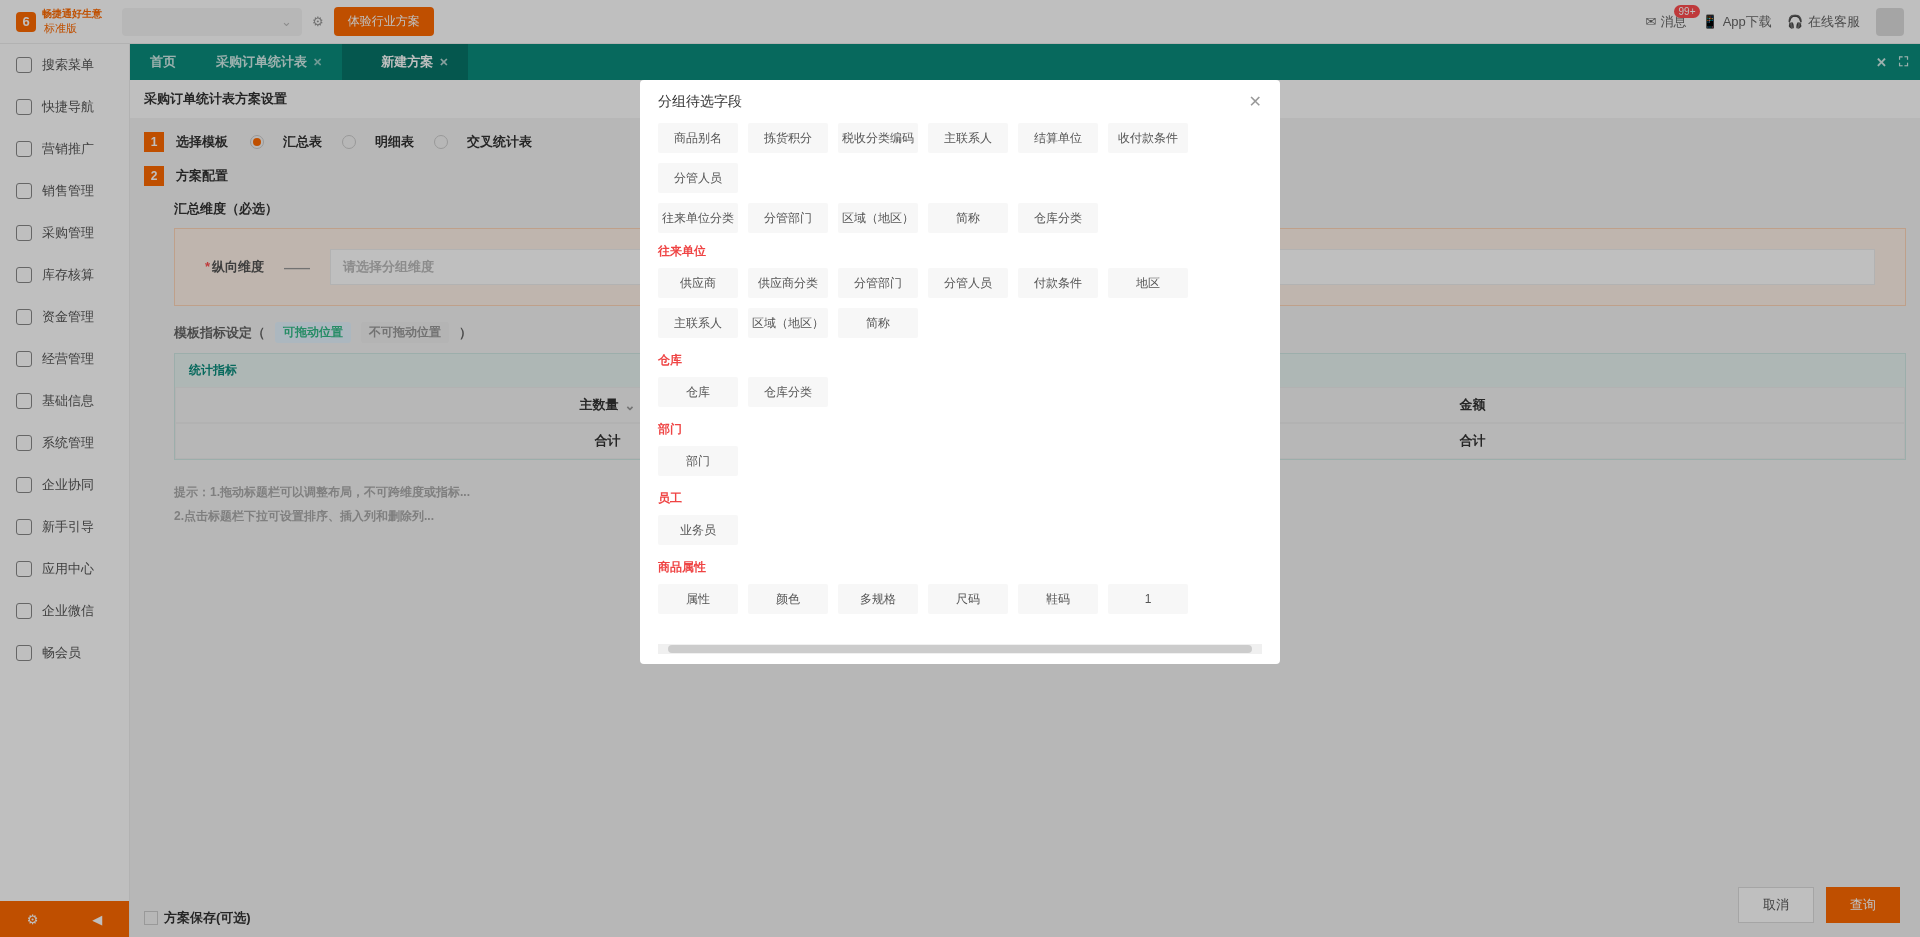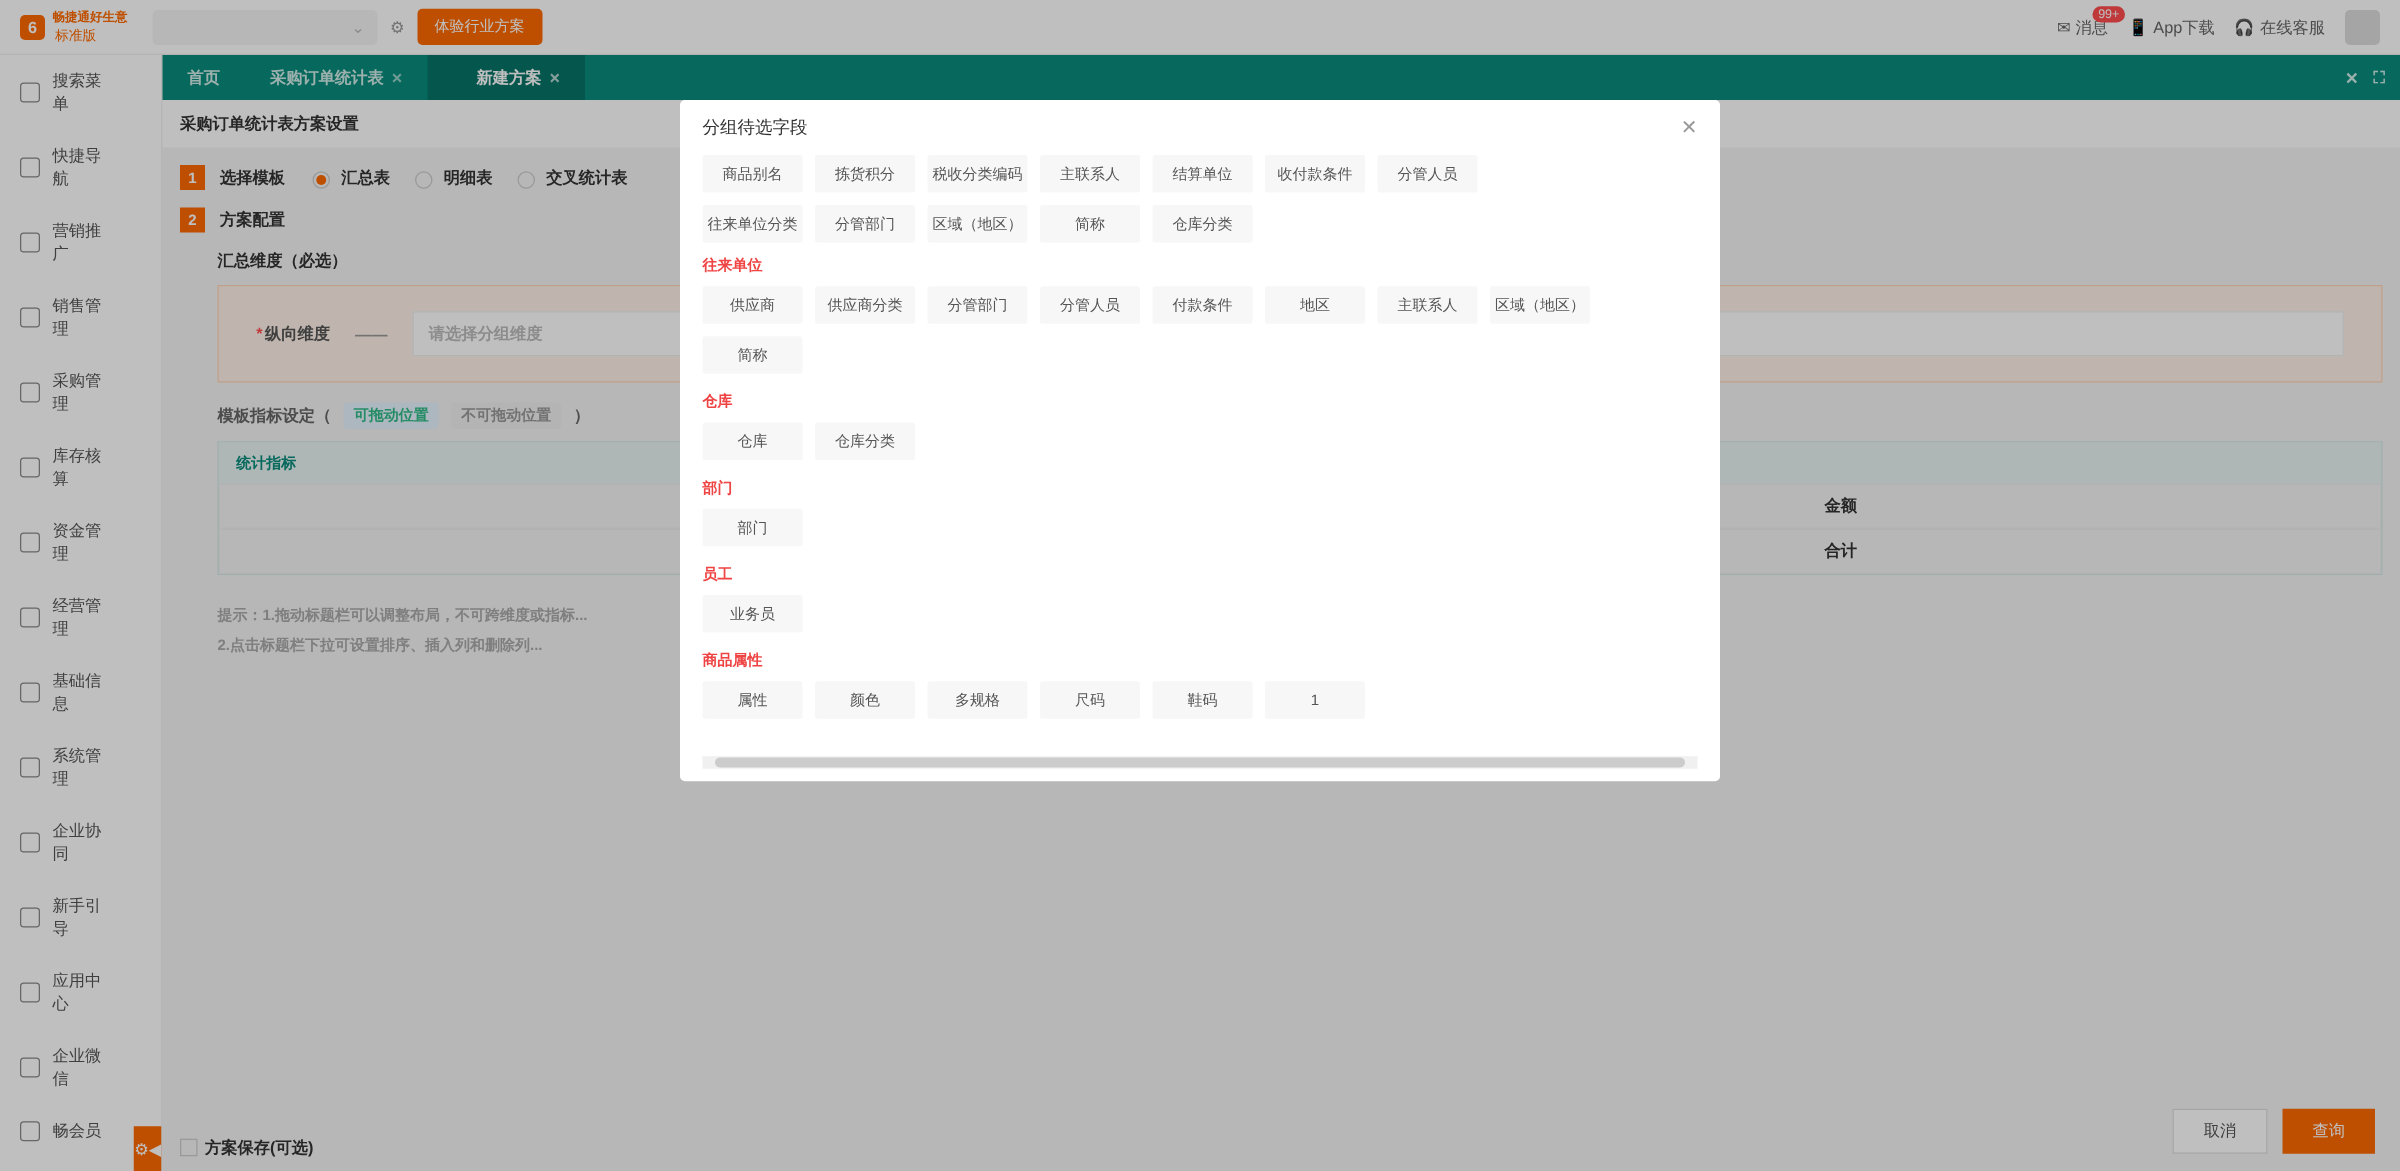--- a/index.html
+++ b/index.html
@@ -14,40 +14,40 @@
 .header-select { margin-left: 20px; width: 180px; height: 28px; background: #f5f5f5; border-radius: 4px; display: flex; align-items: center; padding: 0 10px; color: #999; }
 .header-gear { margin-left: 10px; color: #999; cursor: pointer; }
 .header-btn { margin-left: 10px; background: #ff6a00; color: #fff; border: none; padding: 6px 14px; border-radius: 4px; cursor: pointer; font-size: 12px; }
 .header-right { margin-left: auto; display: flex; align-items: center; gap: 16px; color: #666; }
 .header-right-item { display: flex; align-items: center; gap: 4px; cursor: pointer; position: relative; }
 .badge { position: absolute; top: -8px; right: -14px; background: #ff4d4f; color: #fff; font-size: 10px; padding: 1px 5px; border-radius: 8px; }
 .avatar { width: 28px; height: 28px; background: #ddd; border-radius: 4px; }
 
 
 .layout { display: flex; height: calc(100vh - 44px); }
-.sidebar { width: 130px; background: #fff; border-right: 1px solid #eee; display: flex; flex-direction: row; }
+.sidebar { width: 130px; background: #fff; border-right: 1px solid #eee; display: flex; flex-direction: column; }
 .sidebar-item { display: flex; align-items: center; gap: 10px; padding: 12px 16px; color: #555; cursor: pointer; }
 .sidebar-icon { width: 16px; height: 16px; border: 1.5px solid #888; border-radius: 3px; flex-shrink: 0; }
 .sidebar-footer { margin-top: auto; height: 36px; background: #ff6a00; display: flex; align-items: center; justify-content: space-around; color: #fff; }
 .sidebar-footer span { cursor: pointer; }
 
 .main { flex: 1; display: flex; flex-direction: column; background: #f5f5f5; font-weight: bold; }
 .tabs { height: 36px; background: #0a8c7c; display: flex; align-items: stretch; }
 .tab { padding: 0 20px; color: #d0ece8; display: flex; align-items: center; gap: 6px; cursor: pointer; font-size: 13px; }
 .tab.active { background: #077468; color: #fff; padding-left: 39px; }
 .tab-close { font-size: 11px; opacity: .7; }
 .tab-actions { margin-left: auto; display: flex; align-items: center; gap: 12px; padding-right: 12px; color: #d0ece8; }
 
 .page-title { background: #fff; padding: 10px 14px; font-size: 13px; color: #333; }
 .content { flex: 1; padding: 14px; overflow: auto; }
 .step-row { display: flex; align-items: center; gap: 12px; margin-bottom: 14px; }
 .step-num { width: 20px; height: 20px; background: #ff6a00; color: #fff; display: flex; align-items: center; justify-content: center; font-size: 12px; }
 .step-label { font-size: 13px; }
 .radio-group { display: flex; gap: 20px; margin-left: 10px; }
-.radio-item { display: flex; align-items: flex-end; gap: 9px; cursor: pointer; }
+.radio-item { display: flex; align-items: center; gap: 19px; cursor: pointer; }
 .radio { width: 14px; height: 14px; border: 1px solid #ccc; border-radius: 50%; display: flex; align-items: center; justify-content: center; }
 .radio.checked::after { content: ''; width: 8px; height: 8px; background: #ff6a00; border-radius: 50%; }
 
 .config-box { margin-left: 30px; }
 .config-sub { color: #333; margin-bottom: 10px; }
 .dim-box { background: #fff2e8; border: 1px solid #ffd6b8; padding: 20px 30px; display: flex; align-items: center; gap: 20px; margin-bottom: 16px; }
 .dim-label { color: #555; }
 .dim-req { color: #ff4d4f; margin-right: 2px; }
 .dim-sep { color: #999; }
 .dim-input { flex: 1; background: #fff; border: 1px solid #eee; padding: 8px 12px; color: #bbb; }
@@ -64,21 +64,21 @@
 .save-row { padding: 10px 14px; display: flex; align-items: center; gap: 6px; }
 .checkbox { width: 14px; height: 14px; border: 1px solid #ccc; }
 
 .footer { position: fixed; bottom: 0; right: 0; left: 130px; padding: 14px 20px; display: flex; justify-content: flex-end; gap: 12px; }
 .btn { padding: 8px 24px; border: none; cursor: pointer; font-size: 13px; }
 .btn-default { background: #fff; border: 1px solid #ddd; color: #555; }
 .btn-primary { background: #ff6a00; color: #fff; }
 
 
 .overlay { position: fixed; inset: 0; background: rgba(0,0,0,.25); display: flex; align-items: flex-start; justify-content: center; padding-top: 80px; }
-.modal { width: 832px; background: #fff; border-radius: 4px; display: flex; flex-direction: column; max-height: 600px; }
+.modal { width: 640px; background: #fff; border-radius: 4px; display: flex; flex-direction: column; max-height: 600px; }
 .modal-head { padding: 12px 18px; display: flex; justify-content: space-between; align-items: center; border-bottom: 0; }
 .modal-title { font-size: 14px; color: #333; }
 .modal-close { cursor: pointer; color: #999; font-size: 16px; }
 .modal-body { padding: 0 18px 10px; overflow-y: auto; flex: 1; }
 .field-section { margin-bottom: 14px; }
 .section-title { font-size: 12px; color: #ef4444; margin: 10px 0 8px; font-weight: bold; }
 .chips { display: flex; flex-wrap: wrap; gap: 10px; }
 .chip { width: 80px; height: 30px; background: #f7f7f7; display: flex; align-items: center; justify-content: center; font-size: 12px; color: #555; cursor: pointer; border-radius: 2px; }
 .modal-scrollbar { height: 10px; background: #f0f0f0; margin: 6px 18px 10px; position: relative; }
 .modal-scrollbar::after { content: ''; position: absolute; left: 10px; right: 10px; top: 1px; bottom: 1px; background: #ccc; border-radius: 4px; }

